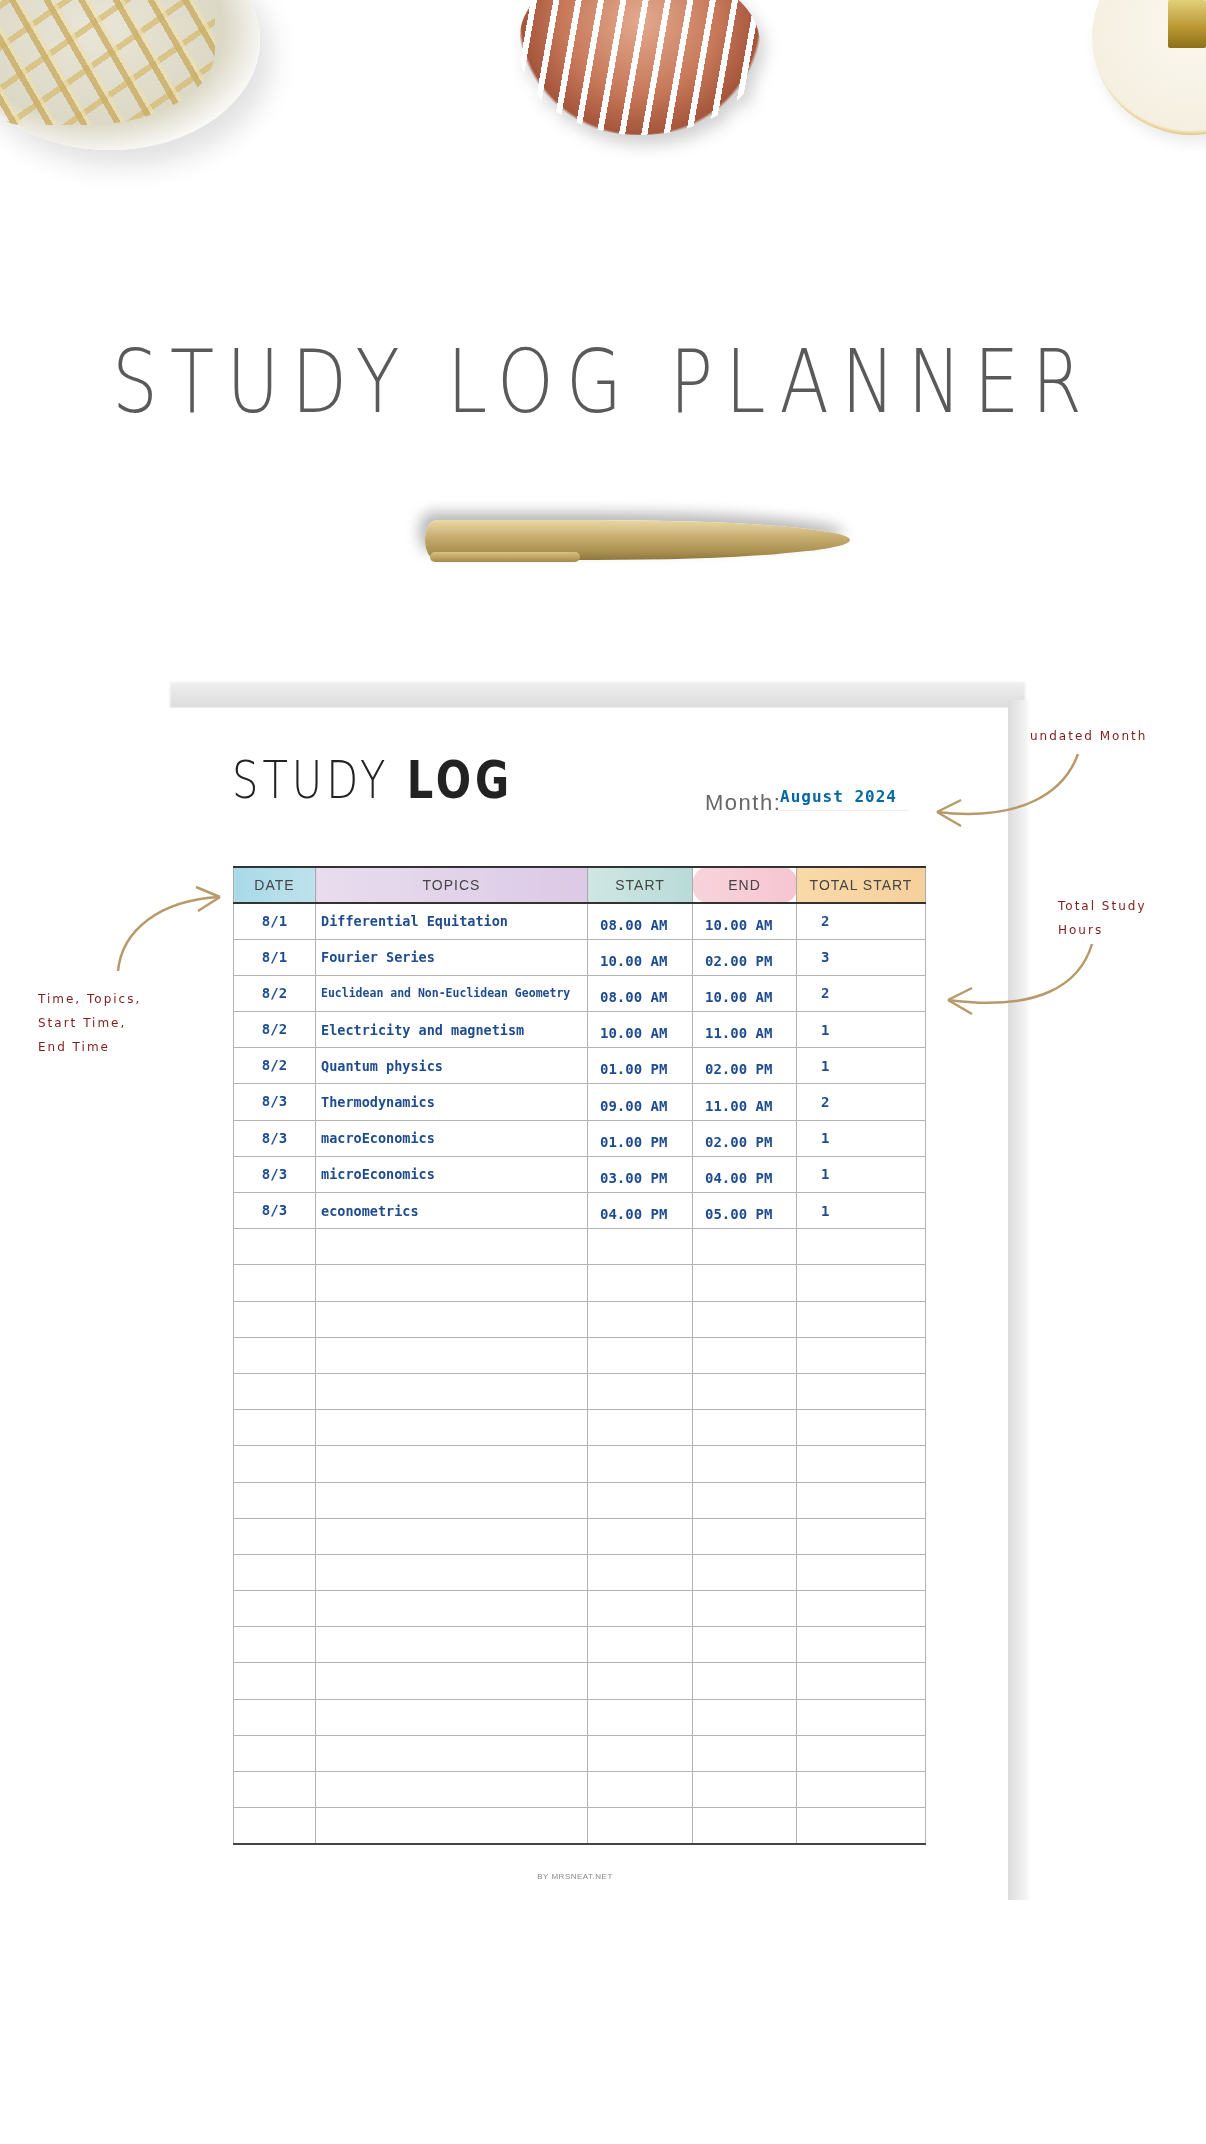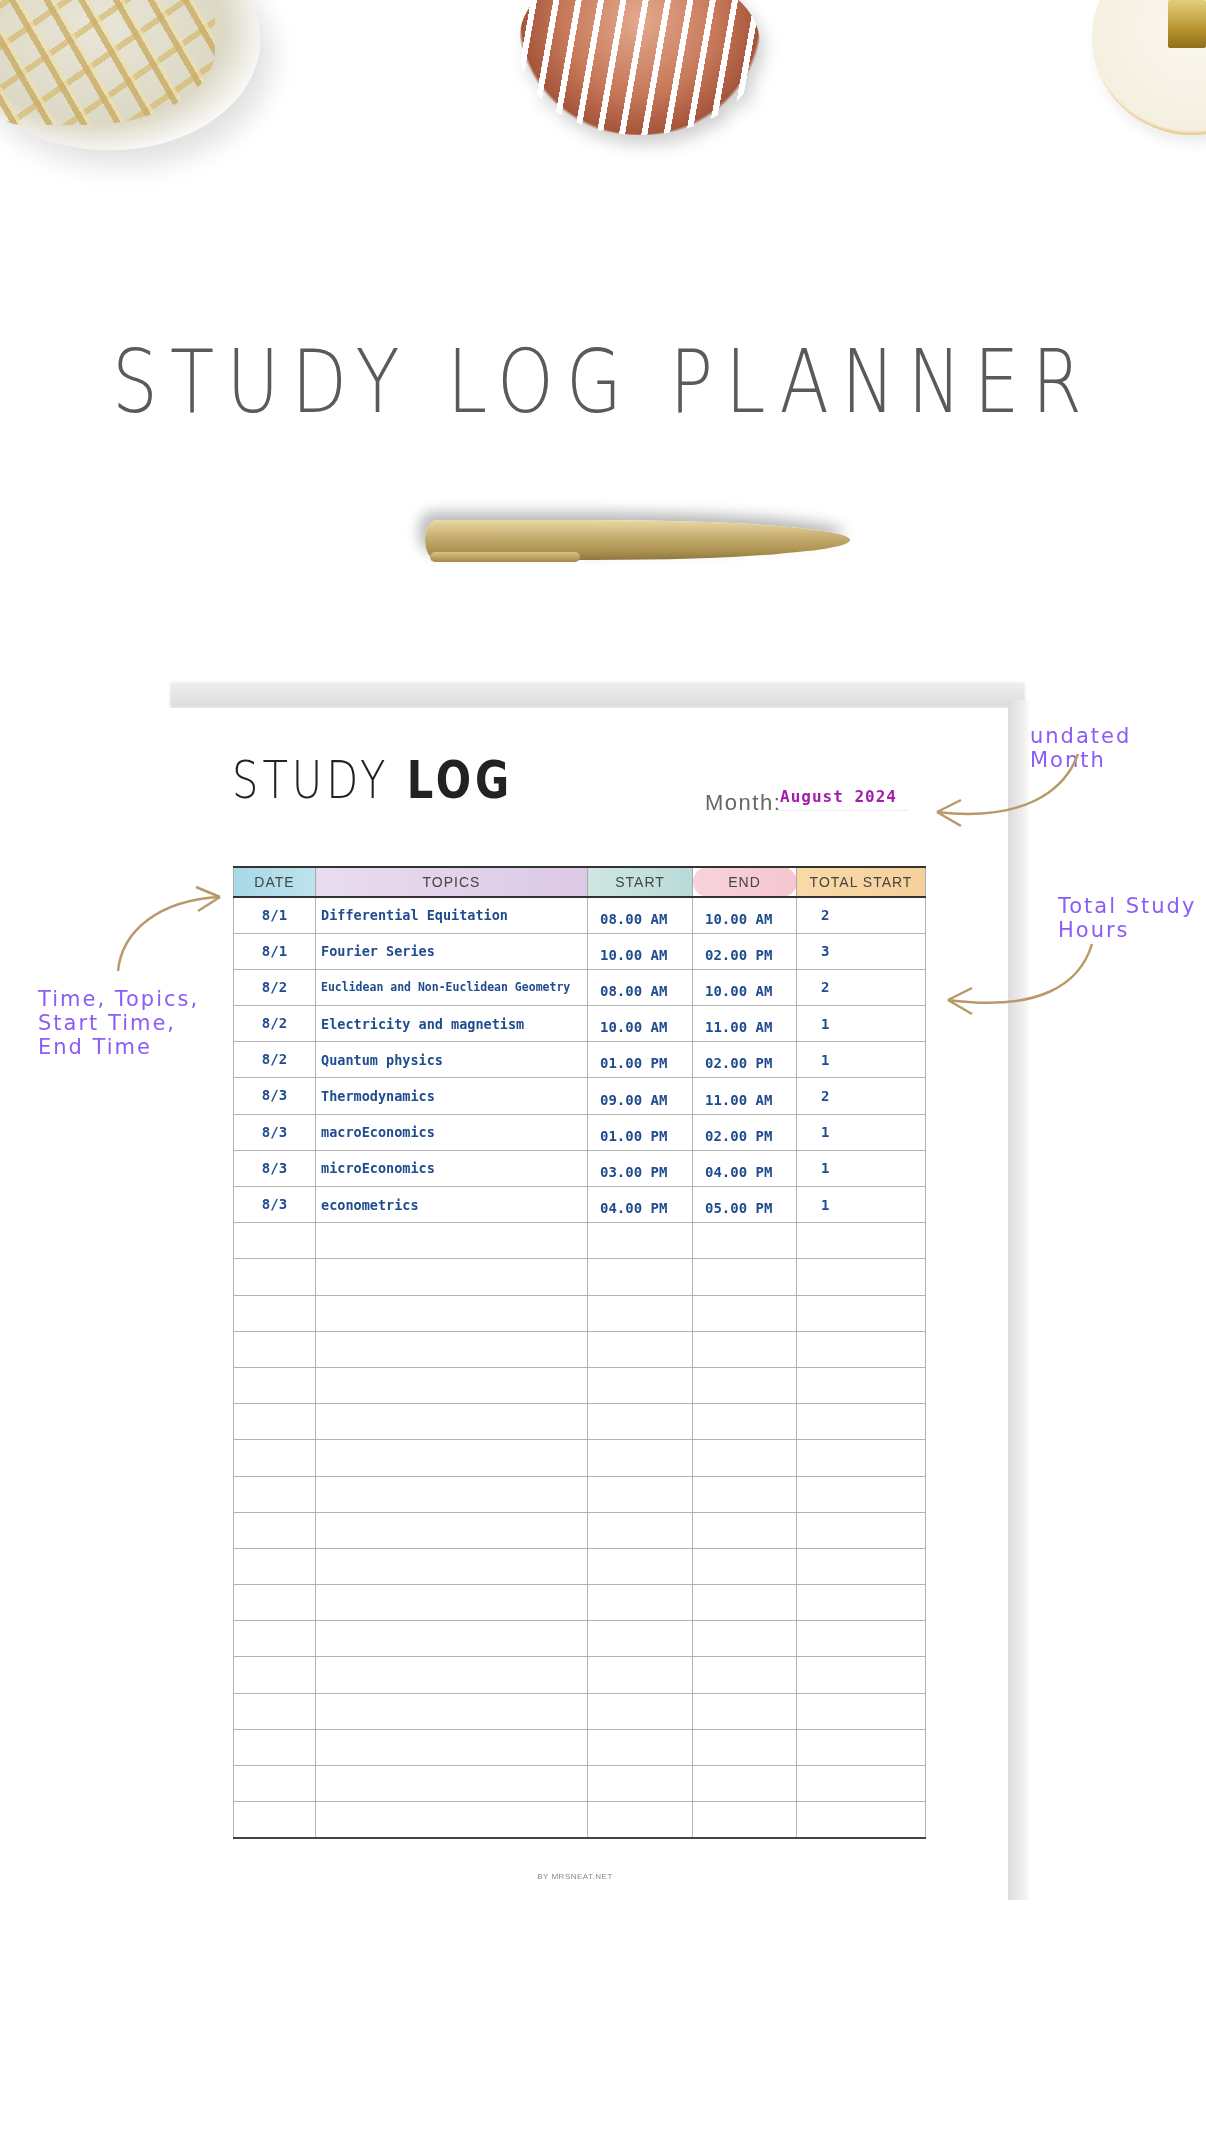--- a/index.html
+++ b/index.html
@@ -78,39 +78,39 @@
     transform: scaleX(0.8); transform-origin: left;
   }
   .sheet-title .light { font-weight: 200; }
   .sheet-title .bold { font-weight: 700; }
 
   .month-label {
     position: absolute; left: 705px; top: 790px; font-size: 22px; letter-spacing: 1.5px; color: #666;
   }
   .month-value {
     position: absolute; left: 780px; top: 787px; font-size: 16px; font-weight: 700; letter-spacing: 1px;
-    color: #a21caf; font-family: "DejaVu Sans Mono", monospace;
+    color: #0369a1; font-family: "DejaVu Sans Mono", monospace;
   }
   .month-line {
     position: absolute; left: 778px; top: 810px; width: 130px; height: 1px; background: #eee;
   }
 
   
   table.log {
     position: absolute; left: 233px; top: 866px; width: 692px;
     border-collapse: collapse; table-layout: fixed;
     border-top: 2px solid #333; border-bottom: 2px solid #444;
   }
   table.log col.c-date { width: 82px; }
   table.log col.c-topic { width: 272px; }
   table.log col.c-start { width: 105px; }
   table.log col.c-end { width: 104px; }
   table.log col.c-total { width: 129px; }
   table.log th {
-    height: 30px; font-weight: 400; font-size: 14px; letter-spacing: 1px; color: #444;
+    height: 36px; font-weight: 400; font-size: 14px; letter-spacing: 1px; color: #444;
     border-left: 1px solid #aaa; border-right: 1px solid #aaa; border-bottom: 2px solid #333;
   }
   table.log th.h-date { background: linear-gradient(90deg, #a8d9e8, #bde2ec); }
   table.log th.h-topic { background: linear-gradient(90deg, #e8dcee, #dcc9e5); }
   table.log th.h-start { background: linear-gradient(90deg, #cfe6e3, #b8dbd7); }
   table.log th.h-end { background: linear-gradient(90deg, #f7d3dc, #f6c5d2); border-radius: 15px; }
   table.log th.h-total { background: linear-gradient(90deg, #f9d9a8, #f6d09b); }
   table.log td {
     height: 36.2px; border: 1px solid #b3b3b3; color: #1f4c8f;
     font-family: "DejaVu Sans Mono", monospace; font-weight: 700; font-size: 14px;
@@ -122,22 +122,22 @@
   table.log td.s, table.log td.e { padding-left: 12px; vertical-align: bottom; padding-bottom: 6px; }
   table.log td.h { padding-left: 24px; vertical-align: middle; }
 
   .footer {
     position: absolute; left: 0; top: 1872px; width: 1150px; text-align: center;
     font-size: 8px; color: #888; letter-spacing: 0.5px;
   }
 
   
   .note {
-    position: absolute; font-family: "DejaVu Sans", sans-serif; font-size: 21px; letter-spacing: 2px;
-    color: #8b5cf6; line-height: 24px;
+    position: absolute; font-family: "DejaVu Sans", sans-serif; font-size: 12px; letter-spacing: 2px;
+    color: #7f1d1d; line-height: 24px;
   }
   .note-month { left: 1030px; top: 724px; }
   .note-hours { left: 1058px; top: 894px; }
   .note-fields { left: 38px; top: 987px; }
   .arrow { position: absolute; }
 </style>
 </head>
 <body>
 
 <div class="deco bowl"></div>

